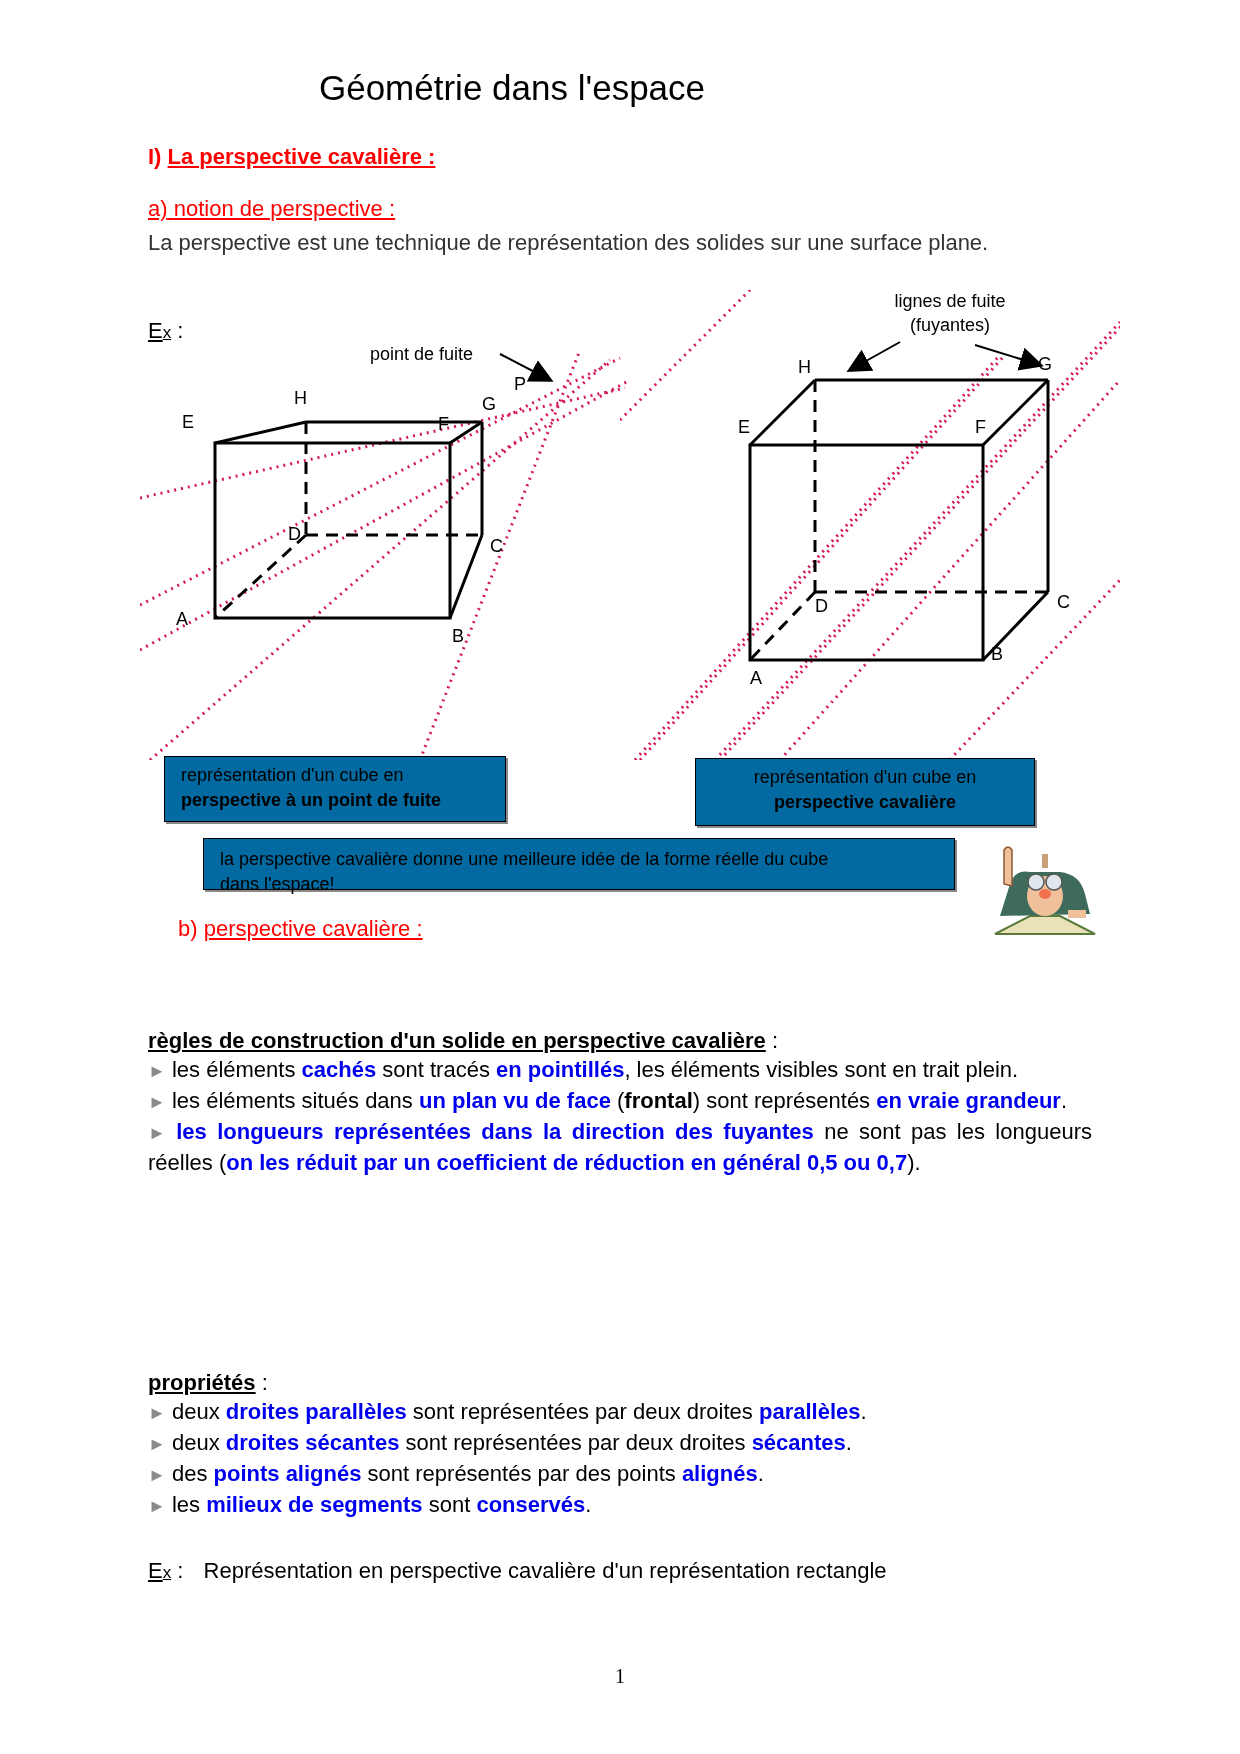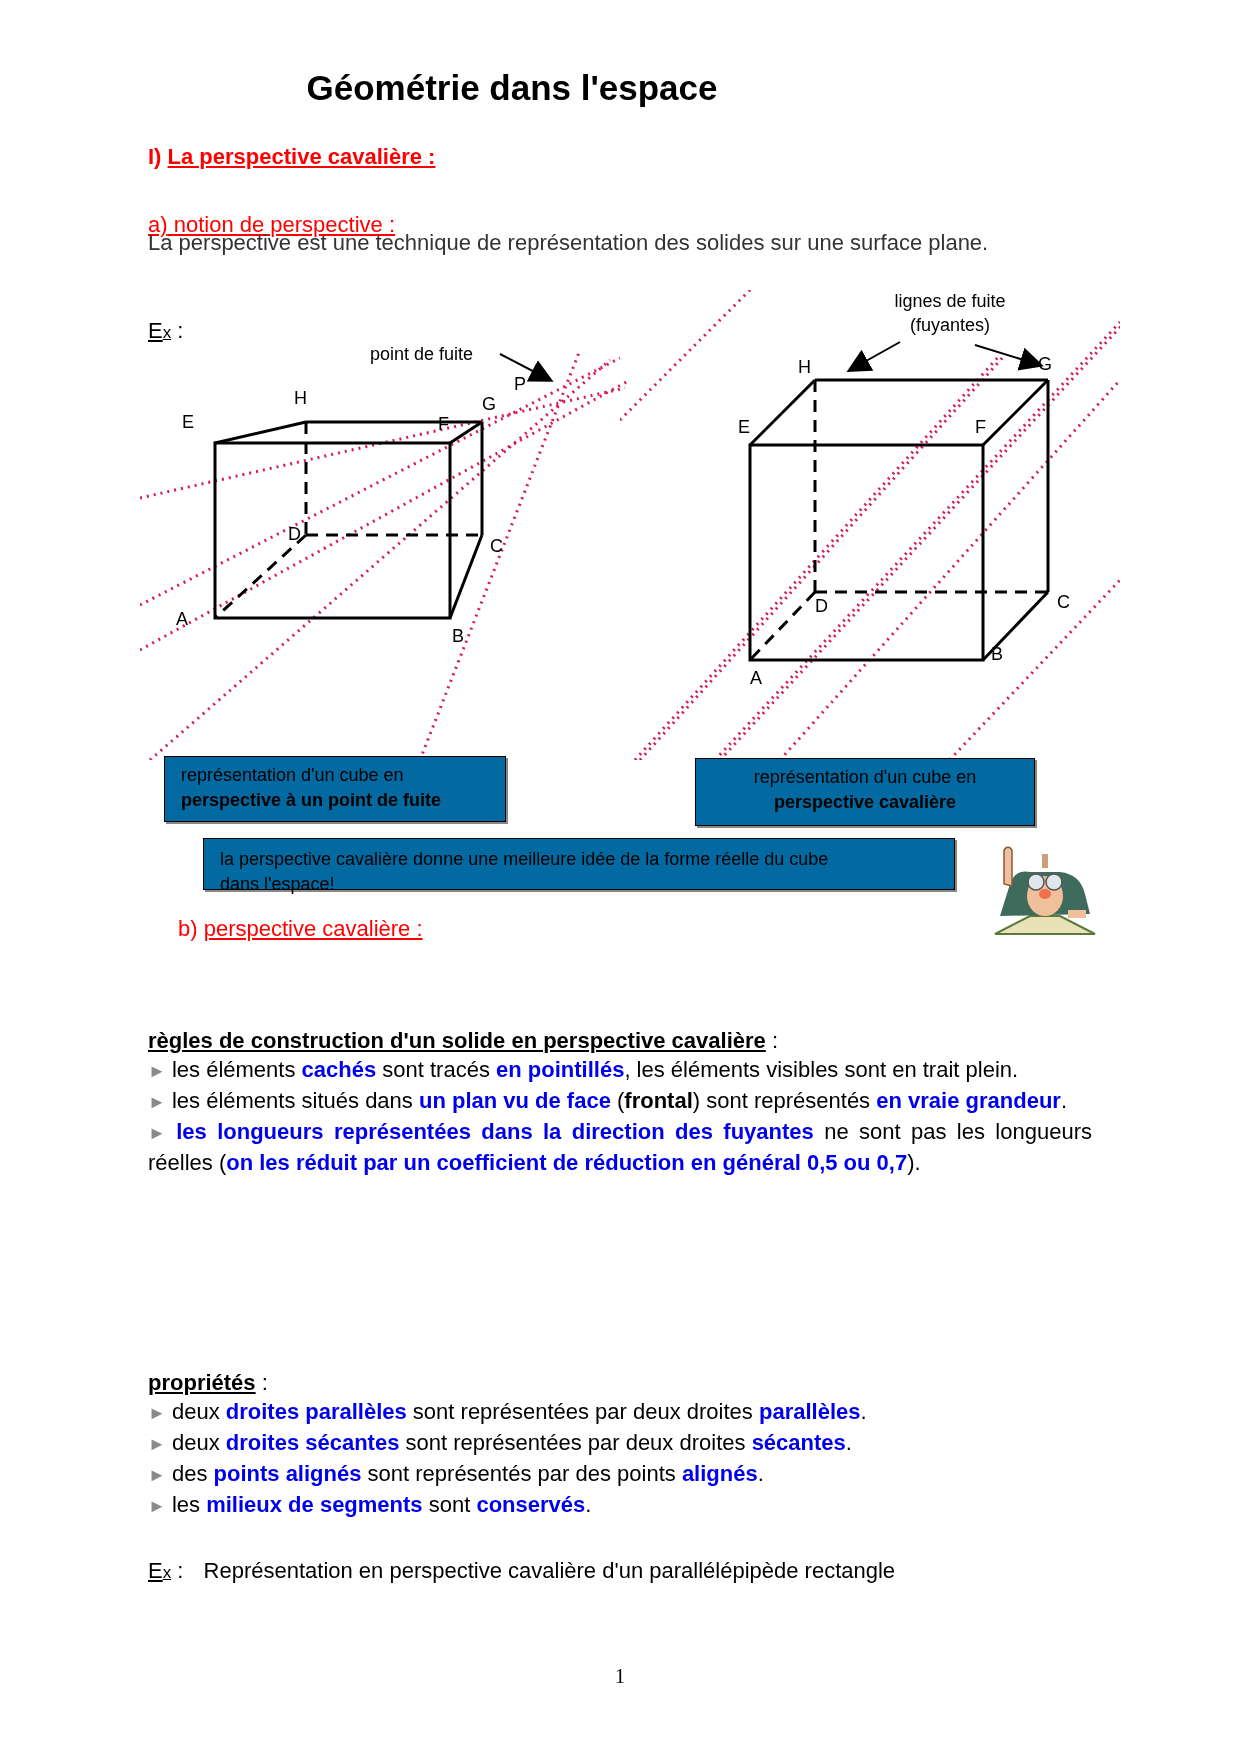--- a/index.html
+++ b/index.html
@@ -1,19 +1,19 @@
 <!DOCTYPE html>
 <html><head>
 <meta charset="utf-8">
 <style>
   html, body { margin: 0; padding: 0; background: #ffffff; }
   body { width: 1240px; height: 1754px; position: relative; overflow: hidden;
          font-family: "Liberation Sans", sans-serif; color: #000; }
   .abs { position: absolute; }
-  .title { left: 0; width: 1024px; top: 68px; text-align: center; font-size: 35px; font-weight: bold; }
+  .title { left: 0; width: 1024px; top: 68px; text-align: center; font-size: 35px; font-weight: normal; }
   .h1 { left: 148px; top: 144px; font-size: 22px; font-weight: bold; color: #ff0000; }
   .h1 .u, .h2 .u { text-decoration: underline; }
   .h2 { left: 148px; font-size: 22px; color: #ff0000; }
   .para { left: 148px; width: 944px; font-size: 22px; line-height: 29px; color: #333; text-align: justify; }
   .ex { font-size: 22px; }
   .ex .E { text-decoration: underline; }
   .ex .x { font-size: 17px; text-decoration: underline; }
   .box { border: 1.5px solid #000; box-shadow: 2px 2px 0 #888; background: #0369a1; font-size: 18px; line-height: 25px; box-sizing: border-box; }
   .body-text { left: 148px; width: 944px; font-size: 22px; line-height: 29px; text-align: justify; }
   .body-text p { margin: 0; }
@@ -27,21 +27,21 @@
 </head>
 <body>
 
 <div class="abs title">Géométrie dans l'espace</div>
 
 <div class="abs h1">
   <span>I)</span>
   <span class="u">La perspective cavalière :</span>
 </div>
 
-<div class="abs h2" style="top:212px;text-decoration:underline;">
+<div class="abs h2" style="top:196px;text-decoration:underline;">
   <span>a)</span>
   <span class="u">notion de perspective :</span>
 </div>
 <div class="abs para" style="top:228px;">La perspective est une technique de représentation des solides sur une surface plane.</div>
 
 <div class="abs ex" style="left:148px; top:318px;">
   <span class="E">E</span><span class="x">x</span><span> :</span>
 </div>
 
 <svg class="abs" style="left:140px; top:340px;" width="490" height="420" viewBox="0 0 490 420">
@@ -176,16 +176,16 @@
   <div id="props-list">
       <p><span class="arrow">►</span><span> deux </span><span class="blue">droites parallèles</span><span> sont représentées par deux droites </span><span class="blue">parallèles</span><span>.</span></p>
       <p><span class="arrow">►</span><span> deux </span><span class="blue">droites sécantes</span><span> sont représentées par deux droites </span><span class="blue">sécantes</span><span>.</span></p>
       <p><span class="arrow">►</span><span> des </span><span class="blue">points alignés</span><span> sont représentés par des points </span><span class="blue">alignés</span><span>.</span></p>
       <p><span class="arrow">►</span><span> les </span><span class="blue">milieux de segments</span><span> sont </span><span class="blue">conservés</span><span>.</span></p>
     </div>
 </div>
 
 <div class="abs ex" style="left:148px; top:1558px;">
   <span class="E">E</span><span class="x">x</span><span> :</span>
-  <span style="margin-left:14px;">Représentation en perspective cavalière d'un parallélépipède rectangle</span>
+  <span style="margin-left:14px;">Représentation en perspective cavalière d'un représentation rectangle</span>
 </div>
 
 <div class="abs pagenum">1</div>
 
 </body></html>

